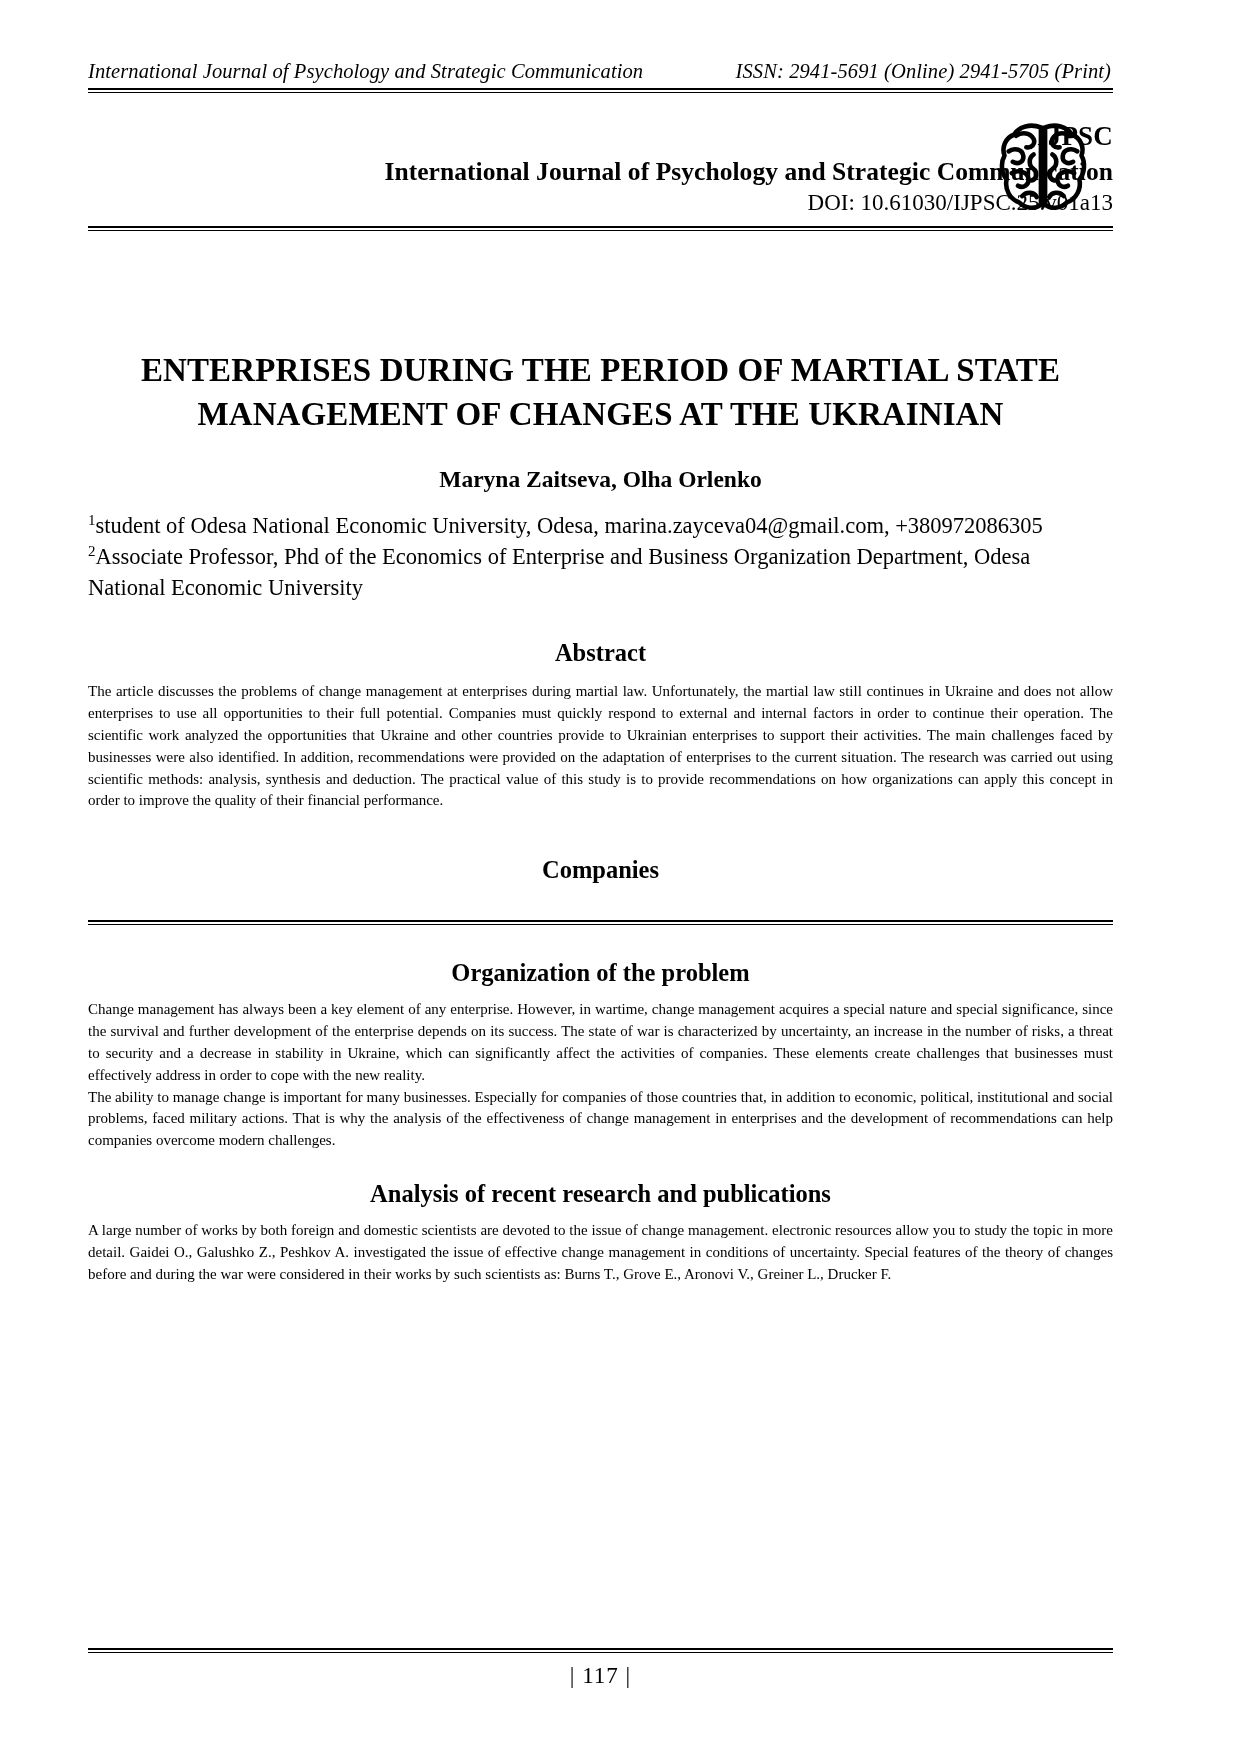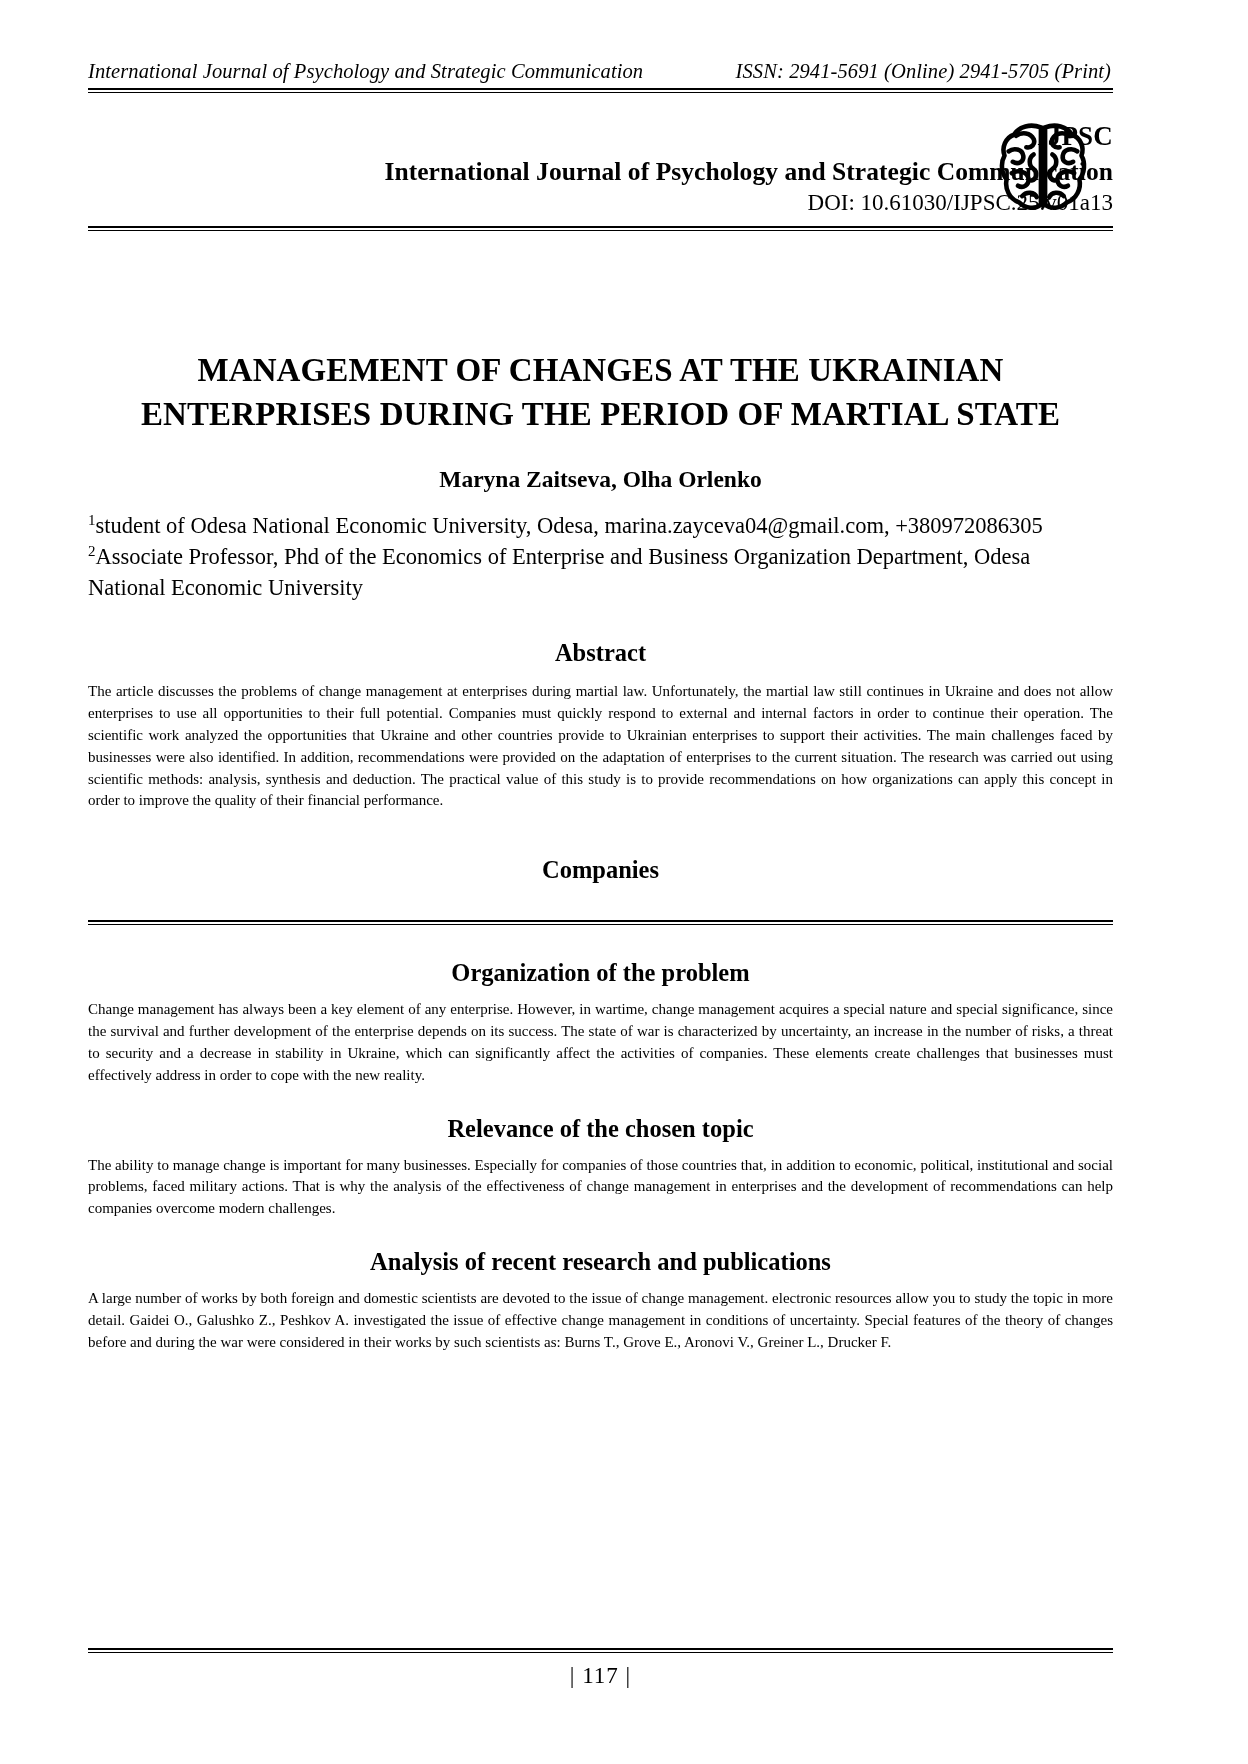--- a/index.html
+++ b/index.html
@@ -215,42 +215,41 @@
             <path d="M80 56 C74 52, 65 55, 64 61 C63 67, 69 71, 74 68"></path>
             <path d="M70 78 C66 73, 58 74, 56 79"></path>
             <path d="M59 38 C64 41, 64 49, 59 52 C55 55, 56 62, 61 63"></path>
           </g>
         </svg>
       </div>
     </div>
     <div class="masthead-rule"></div>
 
     <div class="title-block">
+      <div class="paper-title">ENTERPRISES DURING THE PERIOD OF MARTIAL STATE</div>
       <div class="paper-title">MANAGEMENT OF CHANGES AT THE UKRAINIAN</div>
-      <div class="paper-title">ENTERPRISES DURING THE PERIOD OF MARTIAL STATE</div>
     </div>
 
     <div class="authors">Maryna Zaitseva, Olha Orlenko</div>
 
     <div class="affiliations">
       <div><sup>1</sup><span>student of Odesa National Economic University, Odesa, marina.zayceva04@gmail.com, +380972086305</span></div>
       <div><sup>2</sup><span>Associate Professor, Phd of the Economics of Enterprise and Business Organization Department, Odesa National Economic University</span></div>
     </div>
 
     <div class="sec-head abstract-head">Abstract</div>
     <div class="body-text">The article discusses the problems of change management at enterprises during martial law. Unfortunately, the martial law still continues in Ukraine and does not allow enterprises to use all opportunities to their full potential. Companies must quickly respond to external and internal factors in order to continue their operation. The scientific work analyzed the opportunities that Ukraine and other countries provide to Ukrainian enterprises to support their activities. The main challenges faced by businesses were also identified. In addition, recommendations were provided on the adaptation of enterprises to the current situation. The research was carried out using scientific methods: analysis, synthesis and deduction. The practical value of this study is to provide recommendations on how organizations can apply this concept in order to improve the quality of their financial performance.</div>
 
     <div class="sec-head keywords-head">Companies</div>
 
     <div class="section-rule"></div>
 
     <div class="sec-head body-head first-body-head">Organization of the problem</div>
     <div class="body-text">Change management has always been a key element of any enterprise. However, in wartime, change management acquires a special nature and special significance, since the survival and further development of the enterprise depends on its success. The state of war is characterized by uncertainty, an increase in the number of risks, a threat to security and a decrease in stability in Ukraine, which can significantly affect the activities of companies. These elements create challenges that businesses must effectively address in order to cope with the new reality.</div>
 
-    <div class="sec-head body-head">Relevance of the chosen topic</div>
     <div class="body-text">The ability to manage change is important for many businesses. Especially for companies of those countries that, in addition to economic, political, institutional and social problems, faced military actions. That is why the analysis of the effectiveness of change management in enterprises and the development of recommendations can help companies overcome modern challenges.</div>
 
     <div class="sec-head body-head">Analysis of recent research and publications</div>
     <div class="body-text">A large number of works by both foreign and domestic scientists are devoted to the issue of change management. electronic resources allow you to study the topic in more detail. Gaidei O., Galushko Z., Peshkov A. investigated the issue of effective change management in conditions of uncertainty. Special features of the theory of changes before and during the war were considered in their works by such scientists as: Burns T., Grove E., Aronovi V., Greiner L., Drucker F.</div>
 
   </div>
 
   <div class="footer">
     <div class="footer-rule"></div>
     <div class="footer-page">| 117 |</div>

